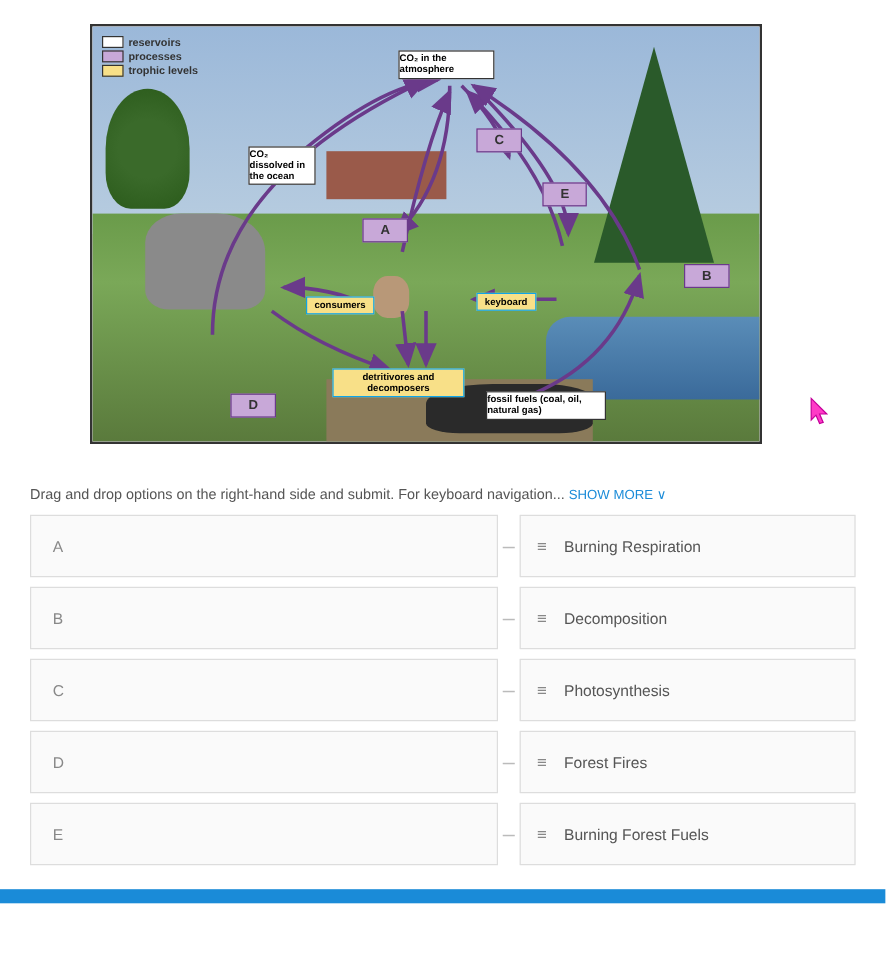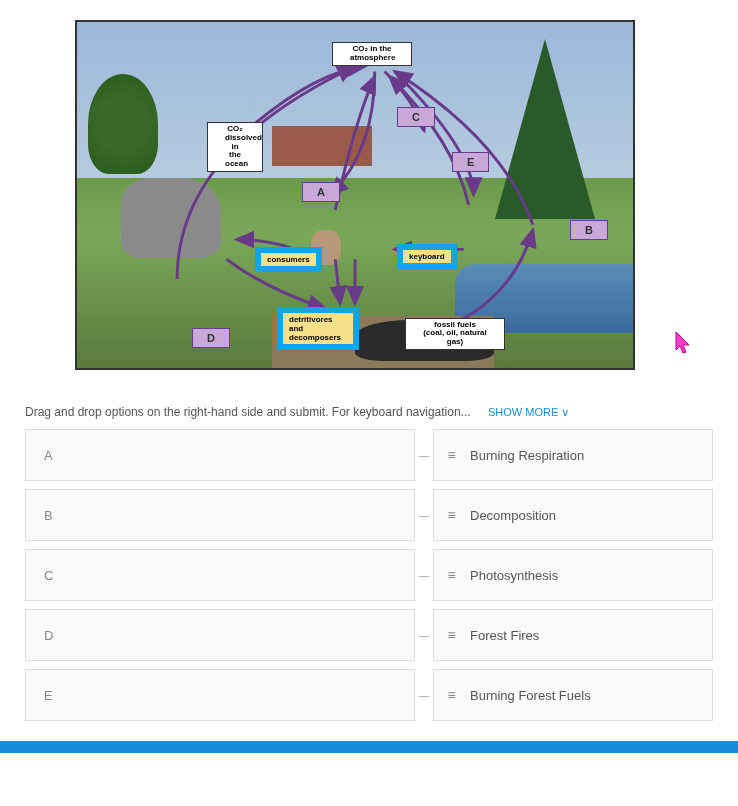--- a/index.html
+++ b/index.html
@@ -102,31 +102,31 @@
     .sw-res { background: #fff; }
     .sw-proc { background: #c8a8d8; }
     .sw-trop { background: #f8e088; }
 
     .box-white {
       position: absolute;
       background: #fff;
       border: 1px solid #333;
       font-size: 8px;
       font-weight: bold;
-      padding: 2px 17px;
-      text-align: center;
+      padding: 2px 0;
       line-height: 1.1;
     }
     .box-yellow {
       position: absolute;
       background: #f8e088;
-      border: 6px solid #0ea5e9;
+      border: 1px solid #0ea5e9;
       font-size: 8px;
       font-weight: bold;
       padding: 2px 6px;
+      text-align: center;
     }
     .box-purple {
       position: absolute;
       background: #c8a8d8;
       border: 1px solid #6a3a8a;
       font-size: 11px;
       font-weight: bold;
       padding: 3px 14px;
       text-align: center;
       color: #333;
@@ -141,21 +141,20 @@
 
     .instruction {
       font-size: 12px;
       color: #555;
       margin: 35px 25px 10px 25px;
     }
     .show-more {
       color: #1a8bd8;
       font-size: 11px;
       cursor: pointer;
-      margin-left: 14px;
     }
 
     .match-container {
       padding: 0 25px;
     }
     .match-row {
       display: flex;
       align-items: stretch;
       gap: 0;
       margin-bottom: 8px;
@@ -236,28 +235,42 @@
       <path d="M 370 310 Q 440 280 460 210"></path>
       <path d="M 390 230 L 320 230"></path>
       <path d="M 230 235 Q 200 220 160 220"></path>
       <path d="M 150 240 Q 190 270 250 290"></path>
       <path d="M 260 240 L 265 285"></path>
       <path d="M 280 240 L 280 285"></path>
       <path d="M 100 260 Q 100 130 280 45"></path>
     </g>
   </svg>
 
+  <div class="legend">
+    <div class="legend-item">
+        <div class="legend-swatch sw-res"></div>
+        <span>reservoirs</span>
+      </div>
+    <div class="legend-item">
+        <div class="legend-swatch sw-proc"></div>
+        <span>processes</span>
+      </div>
+    <div class="legend-item">
+        <div class="legend-swatch sw-trop"></div>
+        <span>trophic levels</span>
+      </div>
+  </div>
 
   <div class="box-white" style="top:20px;left:255px;width:80px">CO₂ in the atmosphere</div>
   <div class="box-white" style="top:100px;left:130px;width:56px">CO₂ dissolved in the ocean</div>
   <div class="box-white" style="bottom:18px;left:328px;width:100px">fossil fuels (coal, oil, natural gas)</div>
 
   <div class="box-yellow" style="top:225px;left:178px">consumers</div>
   <div class="box-yellow" style="top:222px;left:320px">keyboard</div>
-  <div class="box-yellow" style="top:285px;left:200px;width:82px">detritivores and decomposers</div>
+  <div class="box-yellow" style="top:285px;left:200px;width:110px">detritivores and decomposers</div>
 
   <div class="box-purple" style="top:160px;left:225px">A</div>
   <div class="box-purple" style="top:198px;right:25px">B</div>
   <div class="box-purple" style="top:85px;left:320px">C</div>
   <div class="box-purple" style="bottom:20px;left:115px">D</div>
   <div class="box-purple" style="top:130px;left:375px">E</div>
 </div>
 
 <div class="cursor">
   <svg width="24" height="28" viewBox="0 0 24 28">

